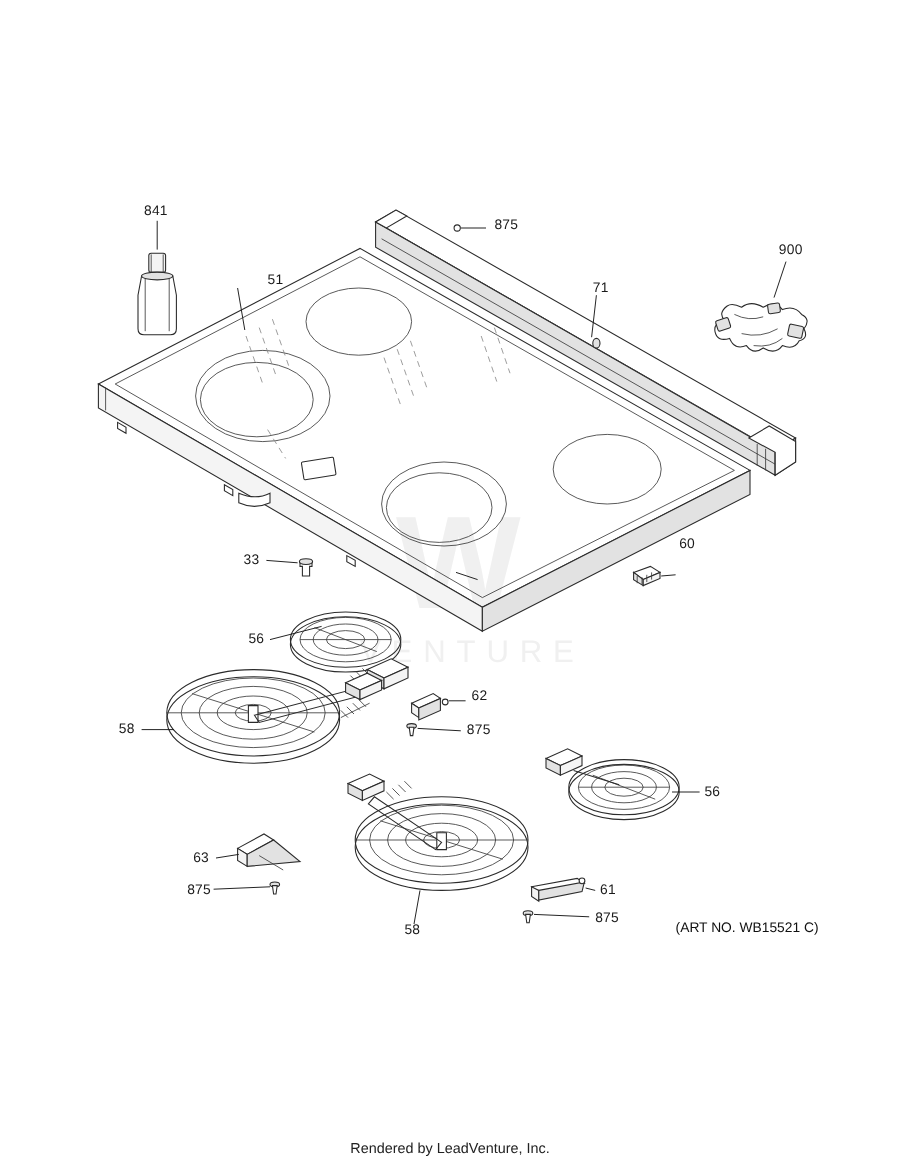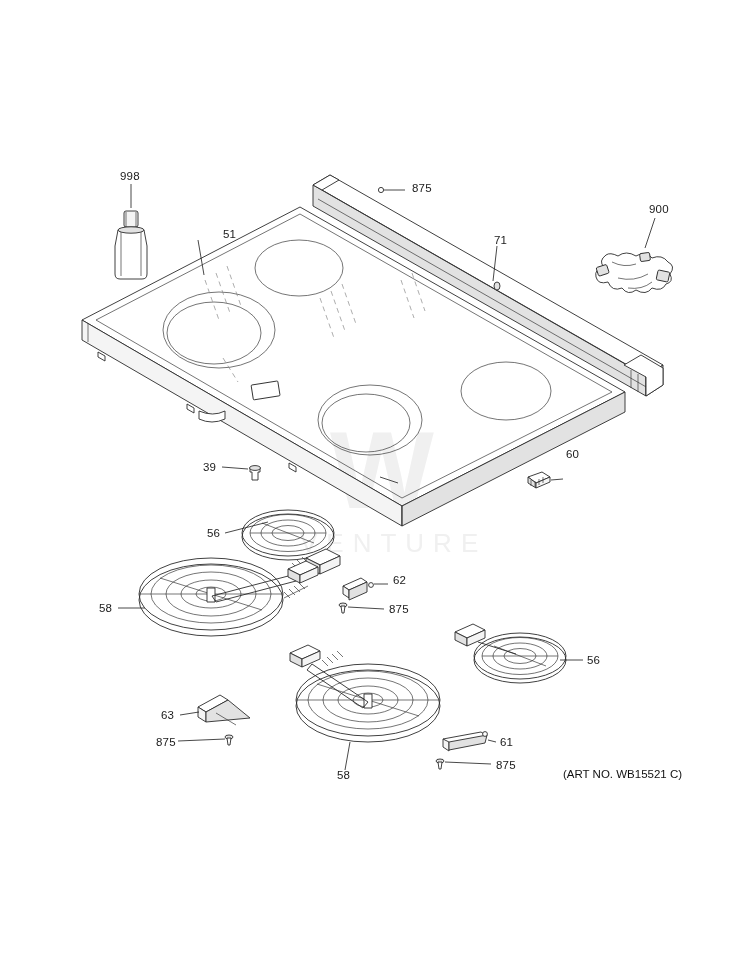--- a/index.html
+++ b/index.html
@@ -286,33 +286,34 @@
       <path class="lead" d="M583,660 L560,660"></path>
       <path class="lead" d="M180,715 L199,712"></path>
       <path class="lead" d="M496,742 L488,740"></path>
       <path class="lead" d="M178,741 L225,739"></path>
       <path class="lead" d="M345,770 L350,742"></path>
       <path class="lead" d="M491,764 L445,762"></path>
       <path class="lead" d="M380,477 L398,483"></path>
     </g>
   </svg>
 
-  <div class="callout" style="left:120px; top:170px;">998</div>
+  <div class="callout" style="left:120px; top:170px;">841</div>
   <div class="callout" style="left:191px; top:228px;margin-left:32px;">51</div>
   <div class="callout" style="left:412px; top:182px;">875</div>
   <div class="callout" style="left:494px; top:234px;">71</div>
   <div class="callout" style="left:649px; top:203px;">900</div>
-  <div class="callout" style="left:203px; top:461px;">39</div>
+  <div class="callout" style="left:203px; top:461px;">33</div>
   <div class="callout" style="left:566px; top:448px;">60</div>
   <div class="callout" style="left:207px; top:527px;">56</div>
   <div class="callout" style="left:393px; top:574px;">62</div>
   <div class="callout" style="left:99px; top:602px;">58</div>
   <div class="callout" style="left:389px; top:603px;">875</div>
   <div class="callout" style="left:587px; top:654px;">56</div>
   <div class="callout" style="left:161px; top:709px;">63</div>
   <div class="callout" style="left:500px; top:736px;">61</div>
   <div class="callout" style="left:156px; top:736px;">875</div>
   <div class="callout" style="left:337px; top:769px;">58</div>
   <div class="callout" style="left:496px; top:759px;">875</div>
 
   <div class="artno" style="left:563px; top:768px;">(ART NO. WB15521 C)</div>
 
+  <div class="footer">Rendered by LeadVenture, Inc.</div>
 </div>
 
 </body></html>

